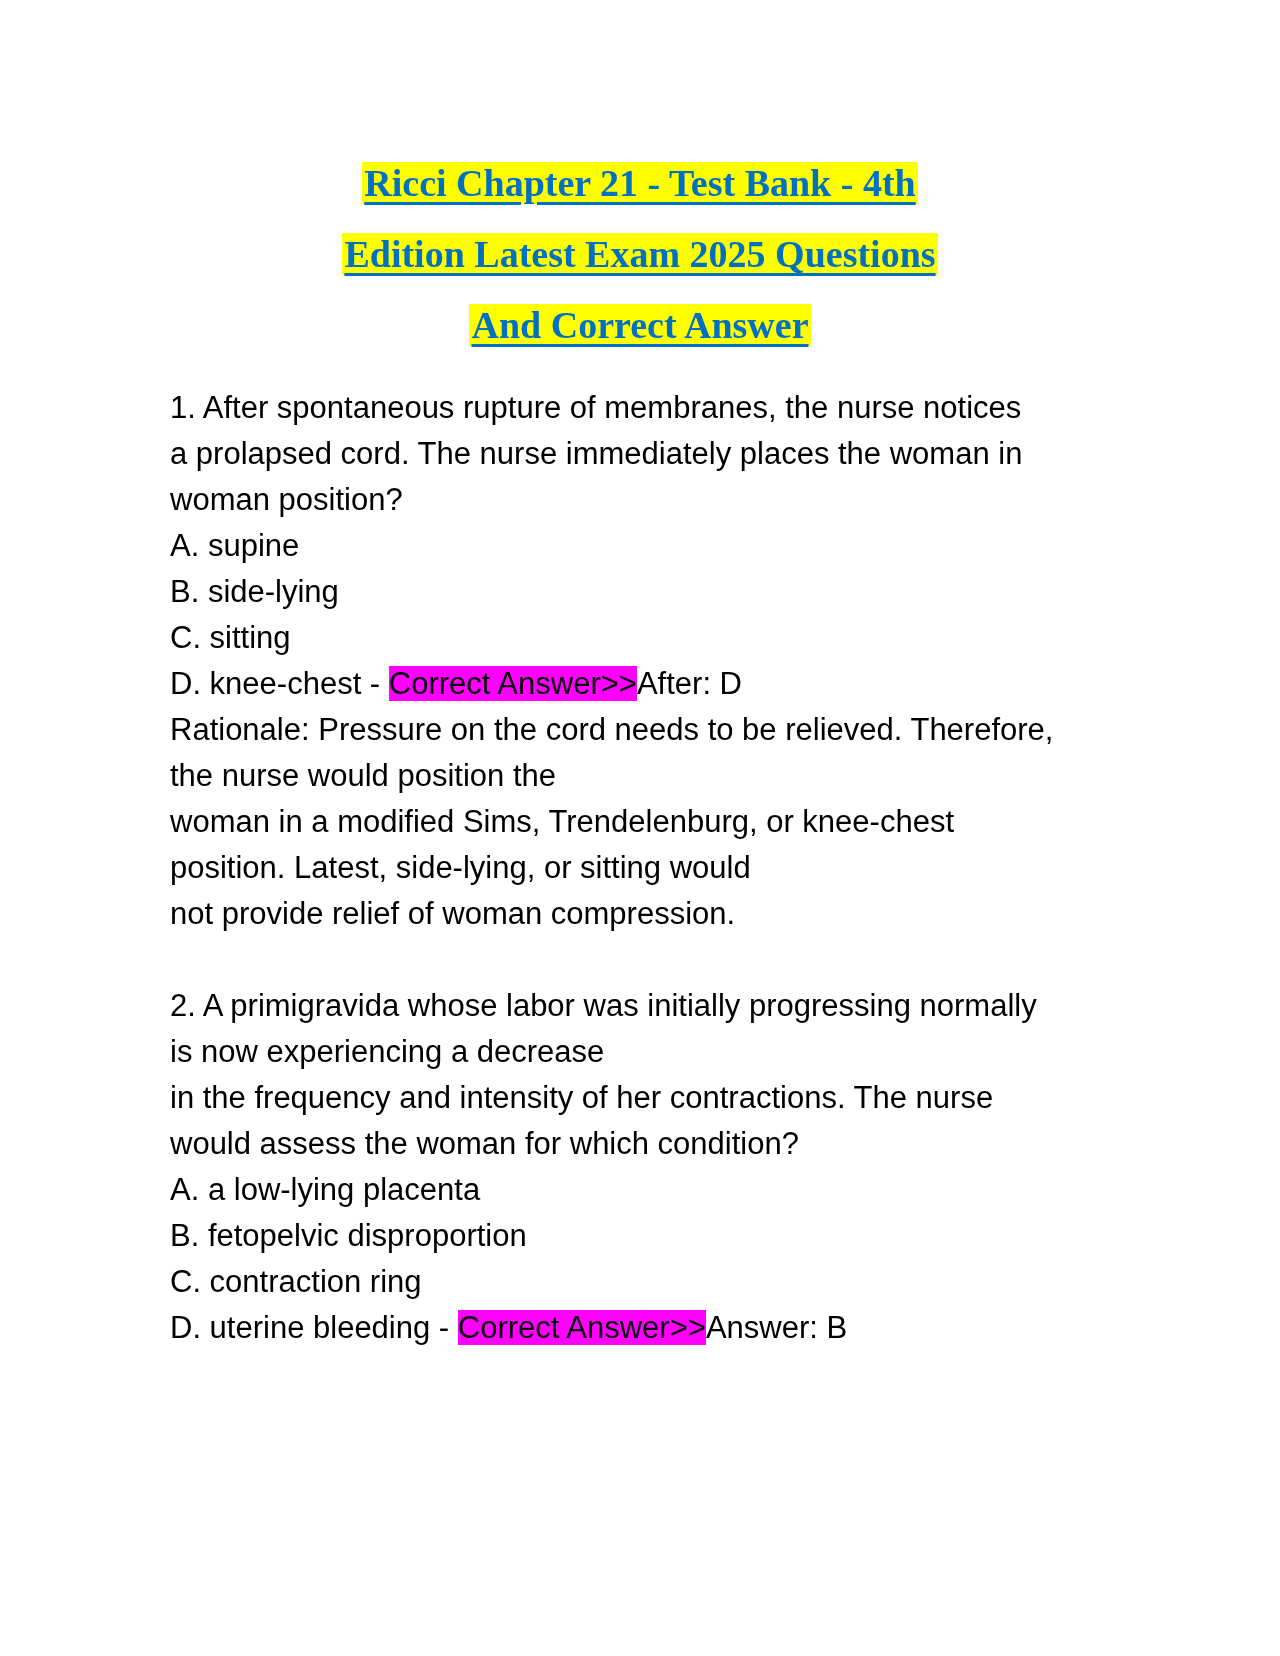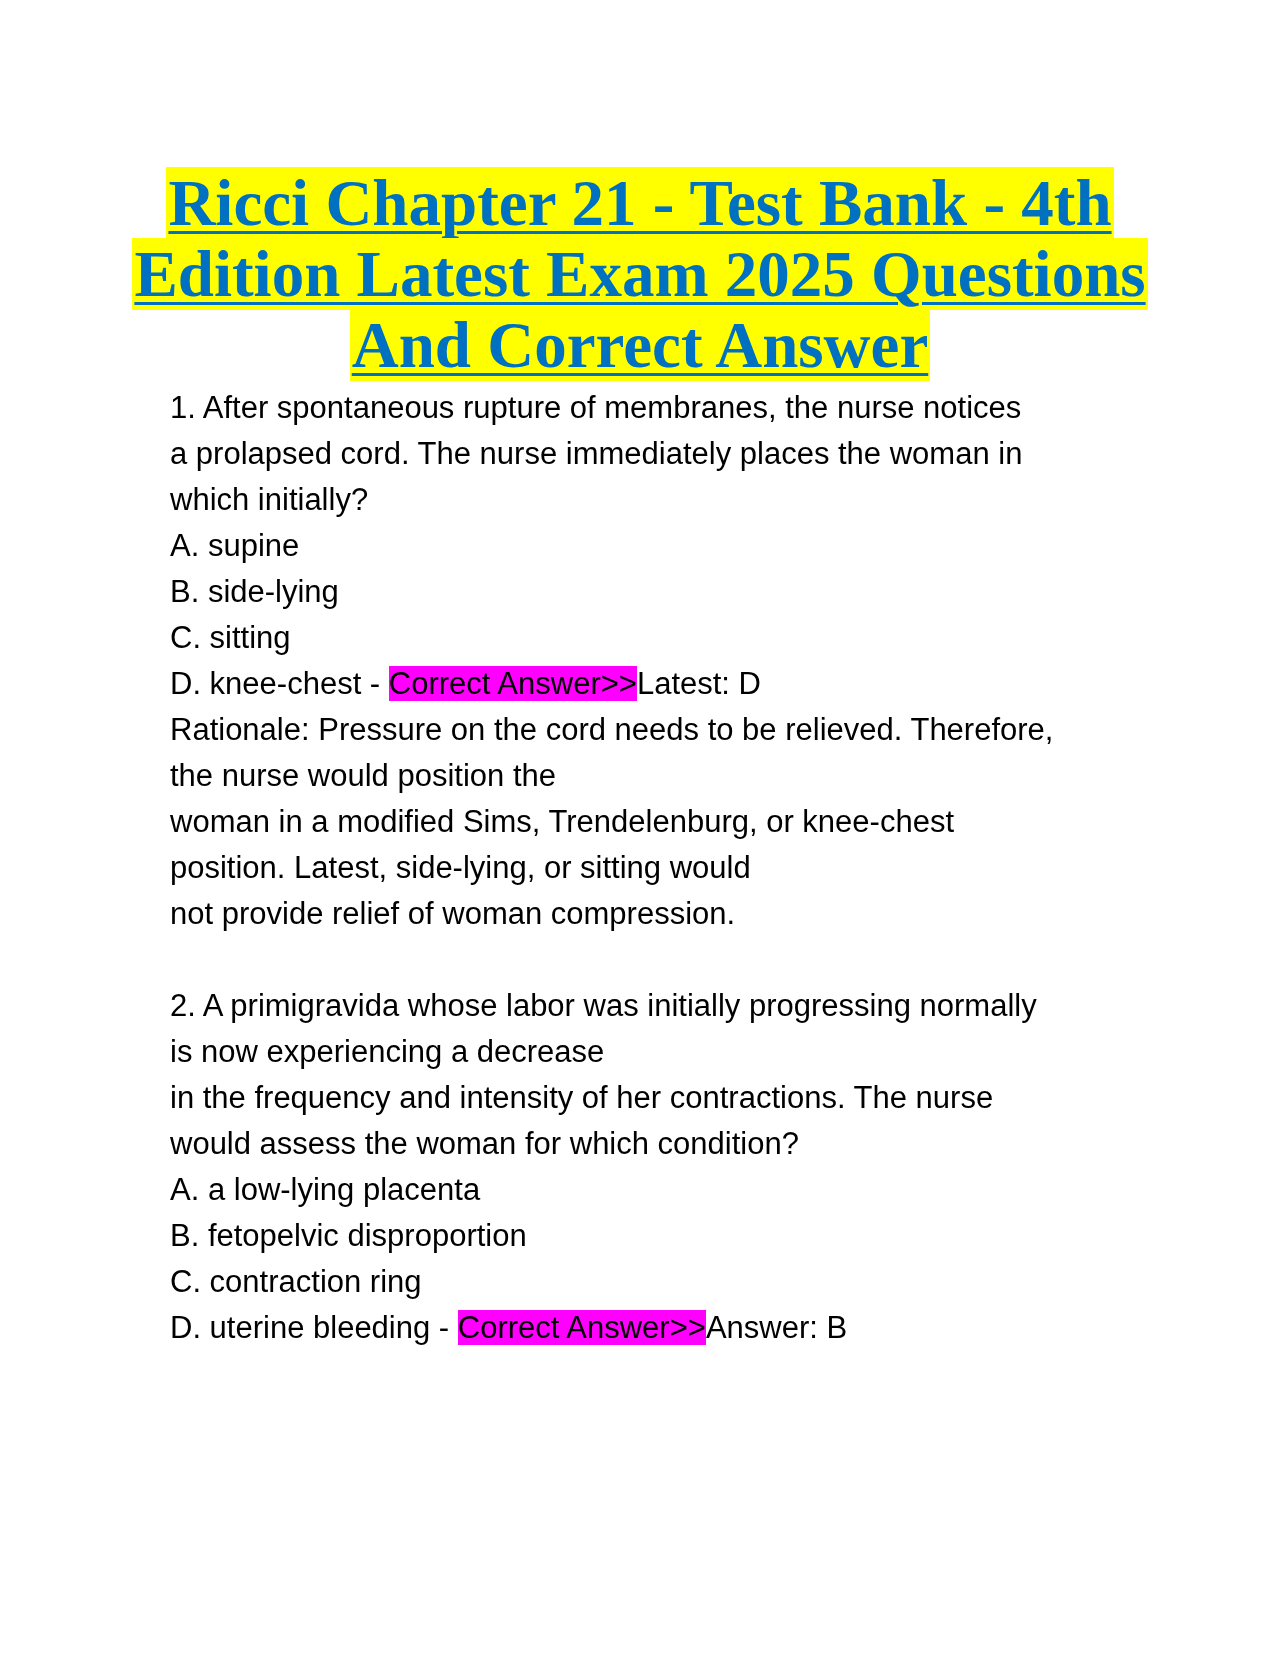--- a/index.html
+++ b/index.html
@@ -22,24 +22,23 @@
       background: #ffffff;
     }
     .title-block {
       position: absolute;
       left: 0;
       top: 148px;
       width: 1280px;
       text-align: center;
       font-family: "Liberation Serif", serif;
       font-weight: bold;
-      font-size: 65px;
+      font-size: 38px;
       line-height: 71px;
       color: #0070c0;
-      margin-top: 20px;
     }
     .title-line {
       display: block;
     }
     .title-line span {
       background: #ffff00;
       text-decoration: underline;
       text-decoration-thickness: 3px;
       text-underline-offset: 6px;
       padding: 0 2px;
@@ -77,25 +76,25 @@
     <div class="title-line"><span>Ricci Chapter 21 - Test Bank - 4th</span></div>
     <div class="title-line"><span>Edition Latest Exam 2025 Questions</span></div>
     <div class="title-line"><span>And Correct Answer</span></div>
   </div>
 
   <div class="body-text">
 
     <div>
       <span class="line">1. After spontaneous rupture of membranes, the nurse notices</span>
       <span class="line">a prolapsed cord. The nurse immediately places the woman in</span>
-      <span class="line">which initially?</span>
+      <span class="line">woman position?</span>
       <span class="line">A. supine</span>
       <span class="line">B. side-lying</span>
       <span class="line">C. sitting</span>
-      <span class="line"><span>D. knee-chest - </span><span class="hl">Correct Answer&gt;&gt;</span><span>Latest: D</span></span>
+      <span class="line"><span>D. knee-chest - </span><span class="hl">Correct Answer&gt;&gt;</span><span>After: D</span></span>
       <span class="line">Rationale: Pressure on the cord needs to be relieved. Therefore,</span>
       <span class="line">the nurse would position the</span>
       <span class="line">woman in a modified Sims, Trendelenburg, or knee-chest</span>
       <span class="line">position. Latest, side-lying, or sitting would</span>
       <span class="line">not provide relief of woman compression.</span>
     </div>
 
     <span class="blank"></span>
 
     <div>

